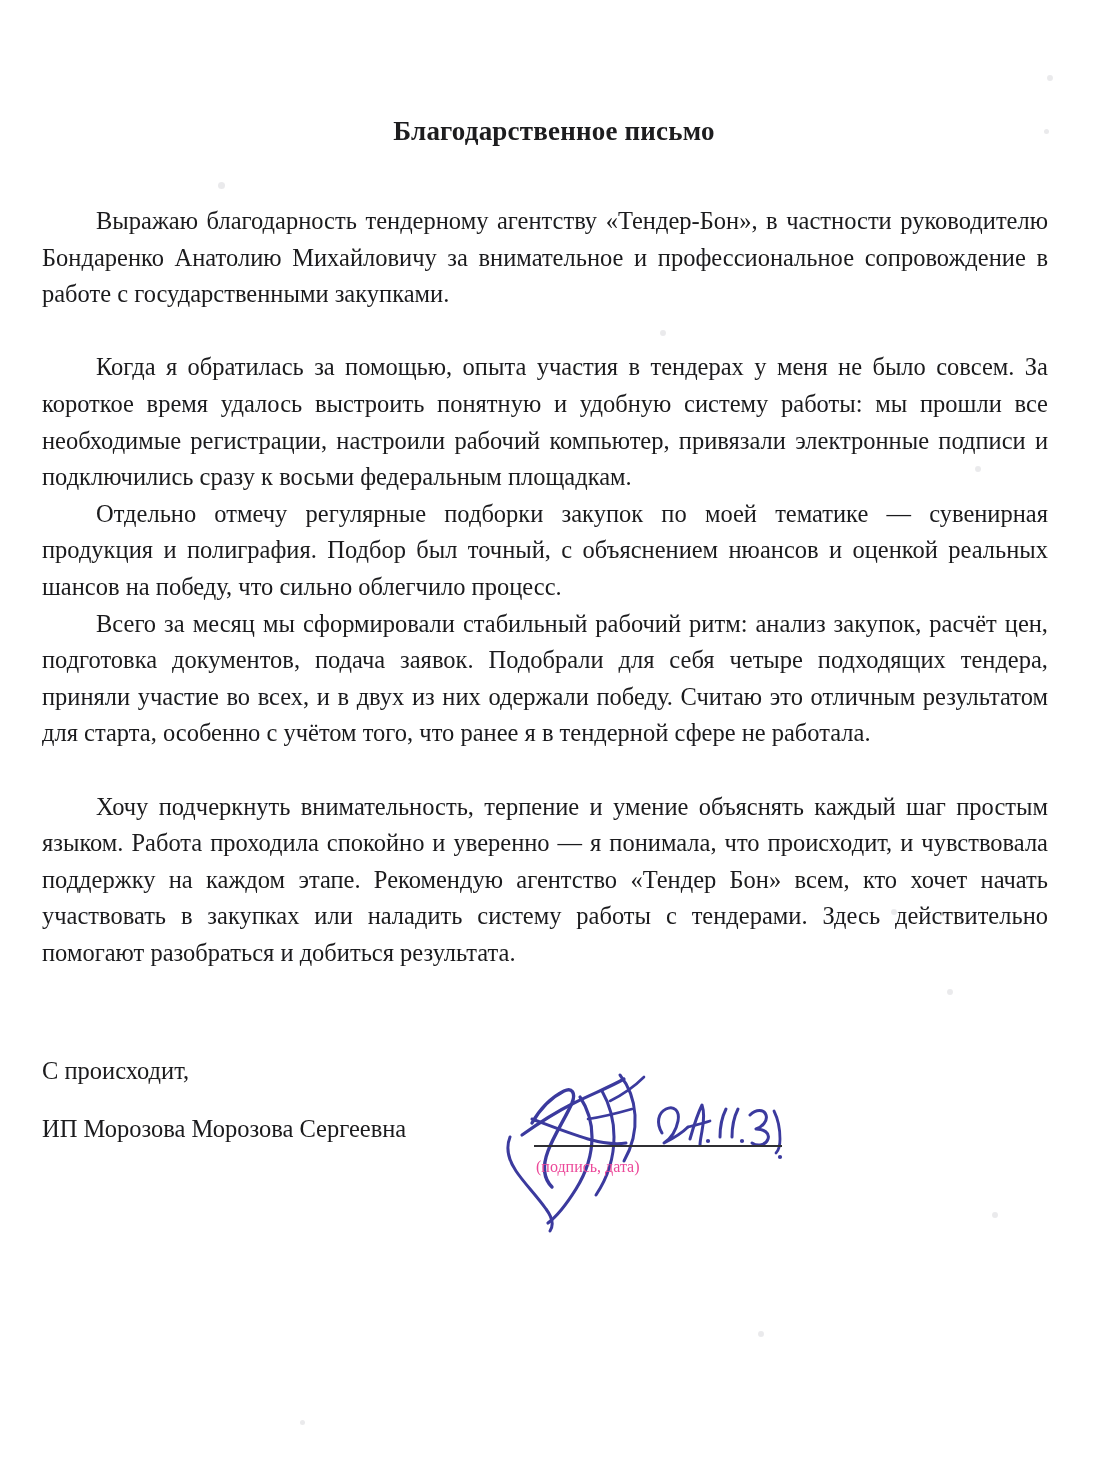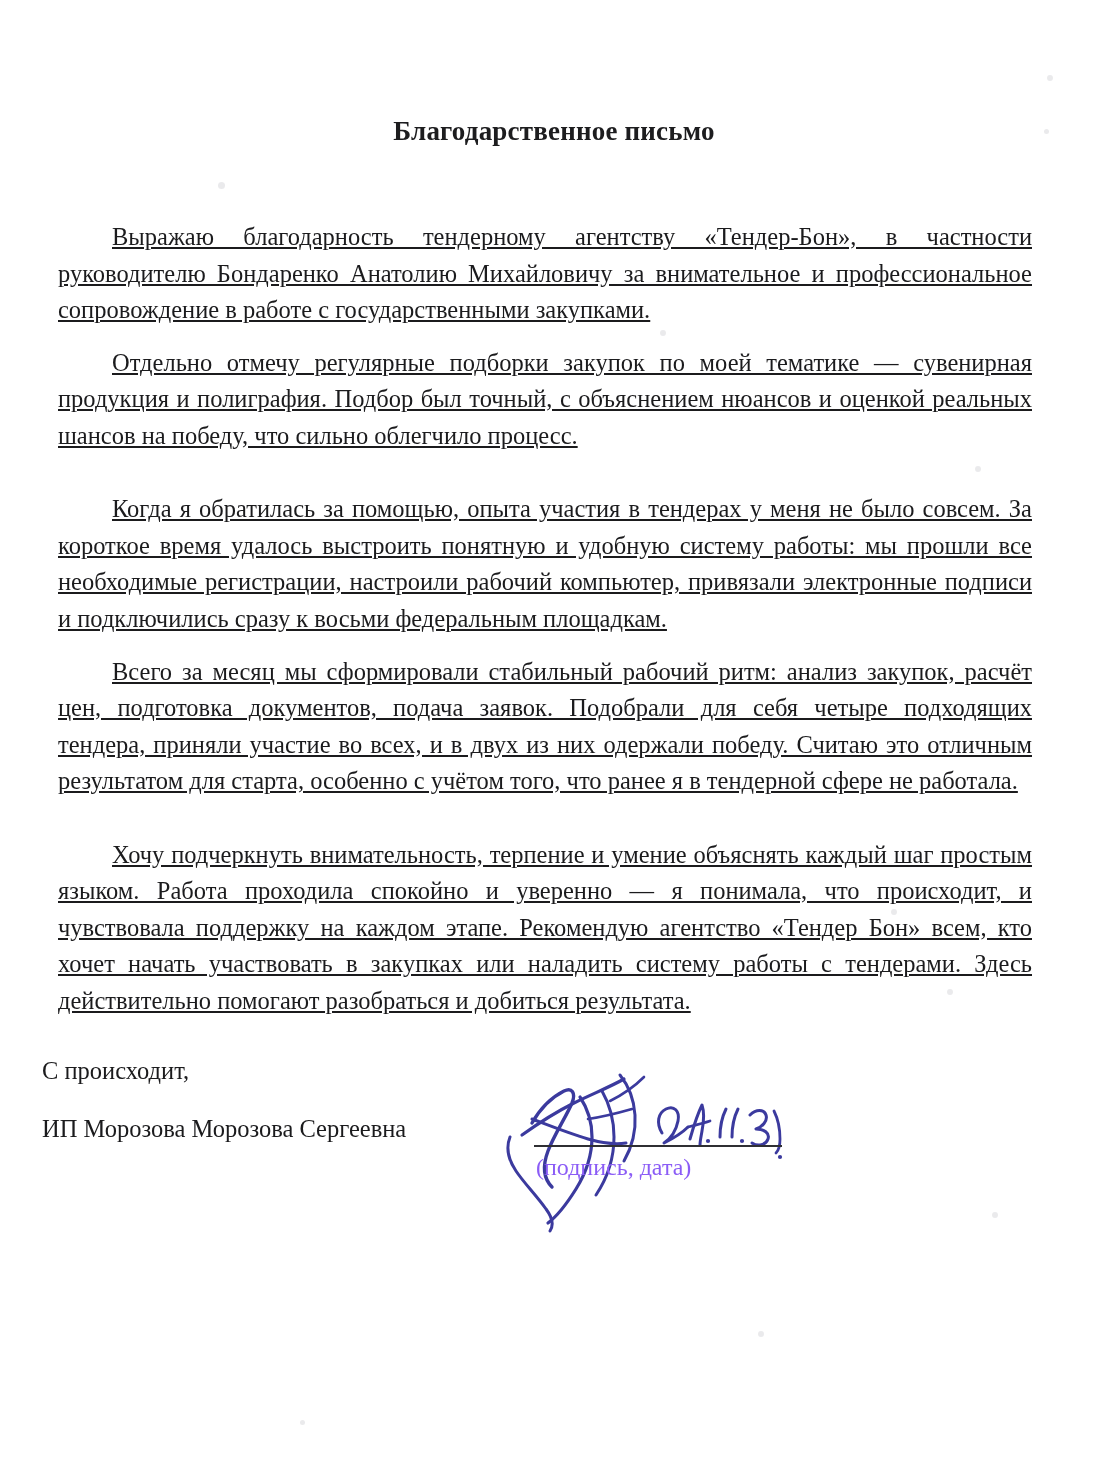--- a/index.html
+++ b/index.html
@@ -33,24 +33,23 @@
     top: 203px;
     left: 42px;
     width: 1006px;
     font-size: 24.5px;
     line-height: 36.6px;
     color: #1b1b1d;
     text-align: justify;
     text-justify: inter-word;
   }
   .para {
-    margin: 16px;
+    margin: 0;
     text-indent: 54px;
     text-align: justify;
-    text-decoration: underline;
   }
   .para.gap-before {
     margin-top: 36.6px;
   }
   .sign-block {
     position: absolute;
     left: 42px;
     top: 1053px;
     width: 1006px;
     font-size: 24.5px;
@@ -87,22 +86,22 @@
     left: 42px;
     top: 84px;
     width: 248px;
     height: 0;
     border-top: 2px solid #2f2f33;
   }
   .sig-caption {
     position: absolute;
     left: 44px;
     top: 88px;
-    font-size: 24px;
-    color: #8b5cf6;
+    font-size: 16px;
+    color: #ec4899;
     white-space: nowrap;
   }
   .speck {
     position: absolute;
     background: #d9d9dd;
     border-radius: 50%;
     opacity: .55;
   }
 </style>
 </head>
@@ -118,22 +117,22 @@
   <div class="speck" style="left:891px; top:909px; width:6px; height:6px;"></div>
   <div class="speck" style="left:947px; top:989px; width:6px; height:6px;"></div>
   <div class="speck" style="left:758px; top:1331px; width:6px; height:6px;"></div>
   <div class="speck" style="left:992px; top:1212px; width:6px; height:6px;"></div>
   <div class="speck" style="left:300px; top:1420px; width:5px; height:5px;"></div>
 
   <h1 class="doc-title">Благодарственное письмо</h1>
 
   <div class="body-text">
     <p class="para">Выражаю благодарность тендерному агентству «Тендер-Бон», в частности руководителю Бондаренко Анатолию Михайловичу за внимательное и профессиональное сопровождение в работе с государственными закупками.</p>
+    <p class="para gap-before">Когда я обратилась за помощью, опыта участия в тендерах у меня не было совсем. За короткое время удалось выстроить понятную и удобную систему работы: мы прошли все необходимые регистрации, настроили рабочий компьютер, привязали электронные подписи и подключились сразу к восьми федеральным площадкам.</p>
     <p class="para">Отдельно отмечу регулярные подборки закупок по моей тематике — сувенирная продукция и полиграфия. Подбор был точный, с объяснением нюансов и оценкой реальных шансов на победу, что сильно облегчило процесс.</p>
-    <p class="para gap-before">Когда я обратилась за помощью, опыта участия в тендерах у меня не было совсем. За короткое время удалось выстроить понятную и удобную систему работы: мы прошли все необходимые регистрации, настроили рабочий компьютер, привязали электронные подписи и подключились сразу к восьми федеральным площадкам.</p>
     <p class="para">Всего за месяц мы сформировали стабильный рабочий ритм: анализ закупок, расчёт цен, подготовка документов, подача заявок. Подобрали для себя четыре подходящих тендера, приняли участие во всех, и в двух из них одержали победу. Считаю это отличным результатом для старта, особенно с учётом того, что ранее я в тендерной сфере не работала.</p>
     <p class="para gap-before">Хочу подчеркнуть внимательность, терпение и умение объяснять каждый шаг простым языком. Работа проходила спокойно и уверенно — я понимала, что происходит, и чувствовала поддержку на каждом этапе. Рекомендую агентство «Тендер Бон» всем, кто хочет начать участвовать в закупках или наладить систему работы с тендерами. Здесь действительно помогают разобраться и добиться результата.</p>
   </div>
 
   <div class="sign-block">
 
     <div class="sign-regards">С происходит,</div>
 
     <div class="sign-name">ИП Морозова Морозова Сергеевна</div>
 

